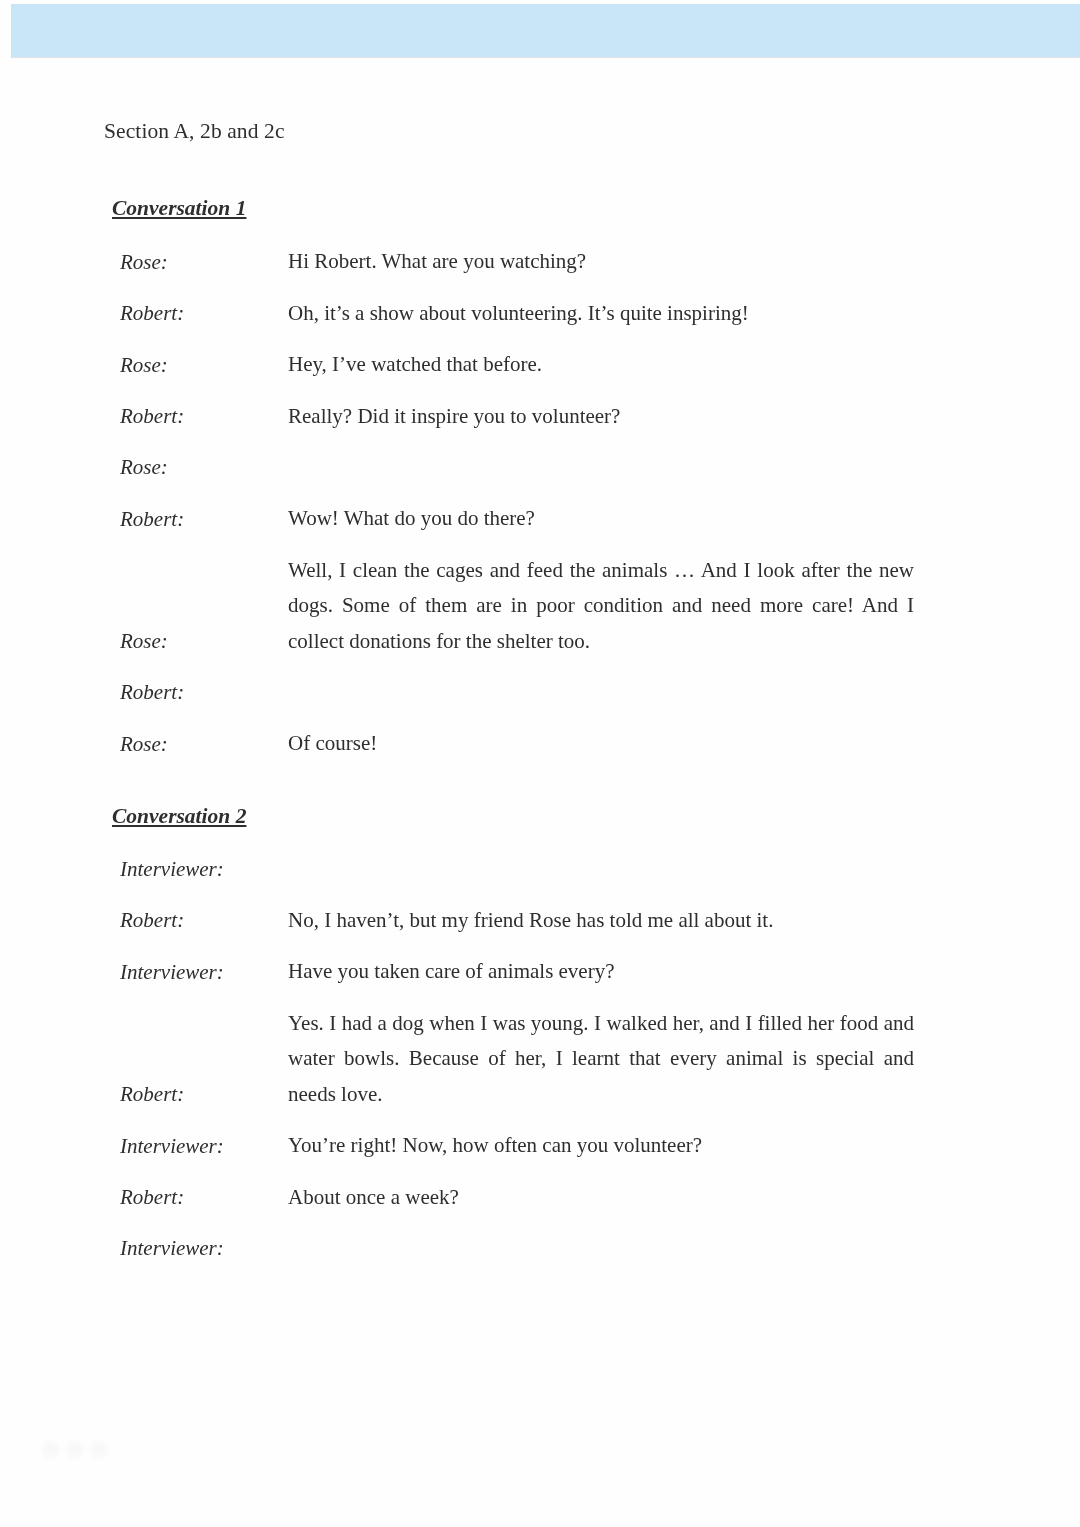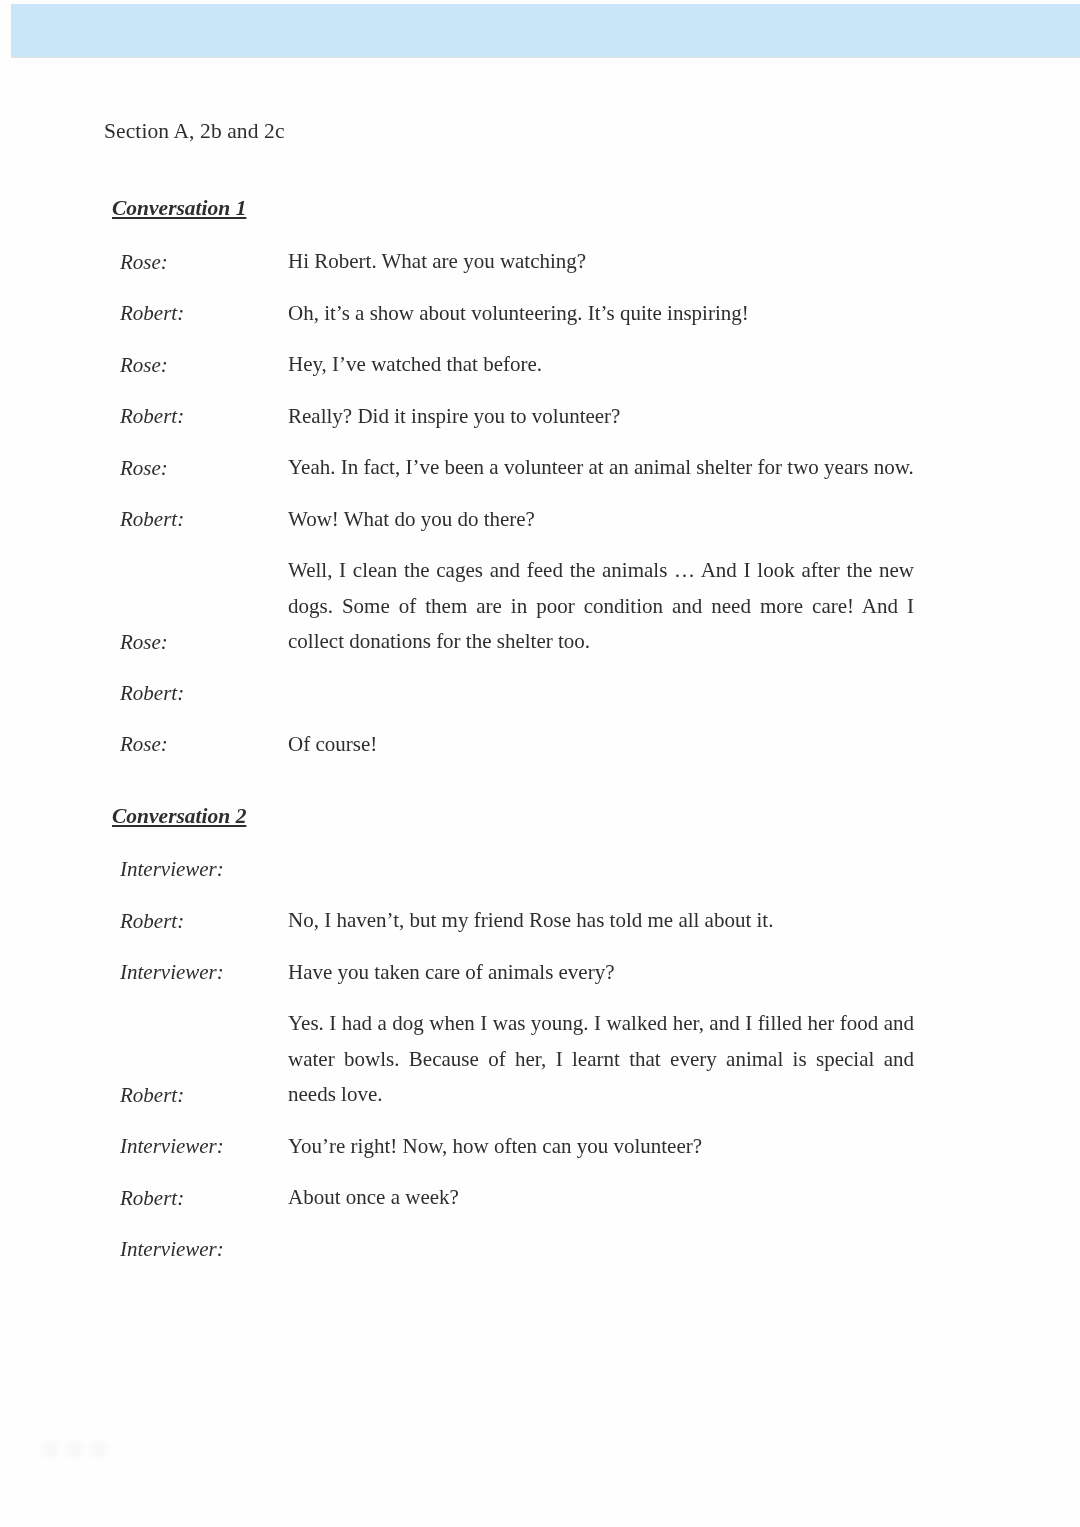--- a/index.html
+++ b/index.html
@@ -115,21 +115,20 @@
     <div class="utterance">Hey, I’ve watched that before.</div>
   </div>
 
   <div class="dialogue-line">
     <div class="speaker">Robert:</div>
     <div class="utterance">Really? Did it inspire you to volunteer?</div>
   </div>
 
   <div class="dialogue-line">
     <div class="speaker">Rose:</div>
-    <div class="utterance">Yeah. In fact, I’ve been a volunteer at an animal shelter for two years now.</div>
   </div>
 
   <div class="dialogue-line">
     <div class="speaker">Robert:</div>
     <div class="utterance">Wow! What do you do there?</div>
   </div>
 
   <div class="dialogue-line">
     <div class="speaker">Rose:</div>
     <div class="utterance">Well, I clean the cages and feed the animals … And I look after the new dogs. Some of them are in poor condition and need more care! And I collect donations for the shelter too.</div>

